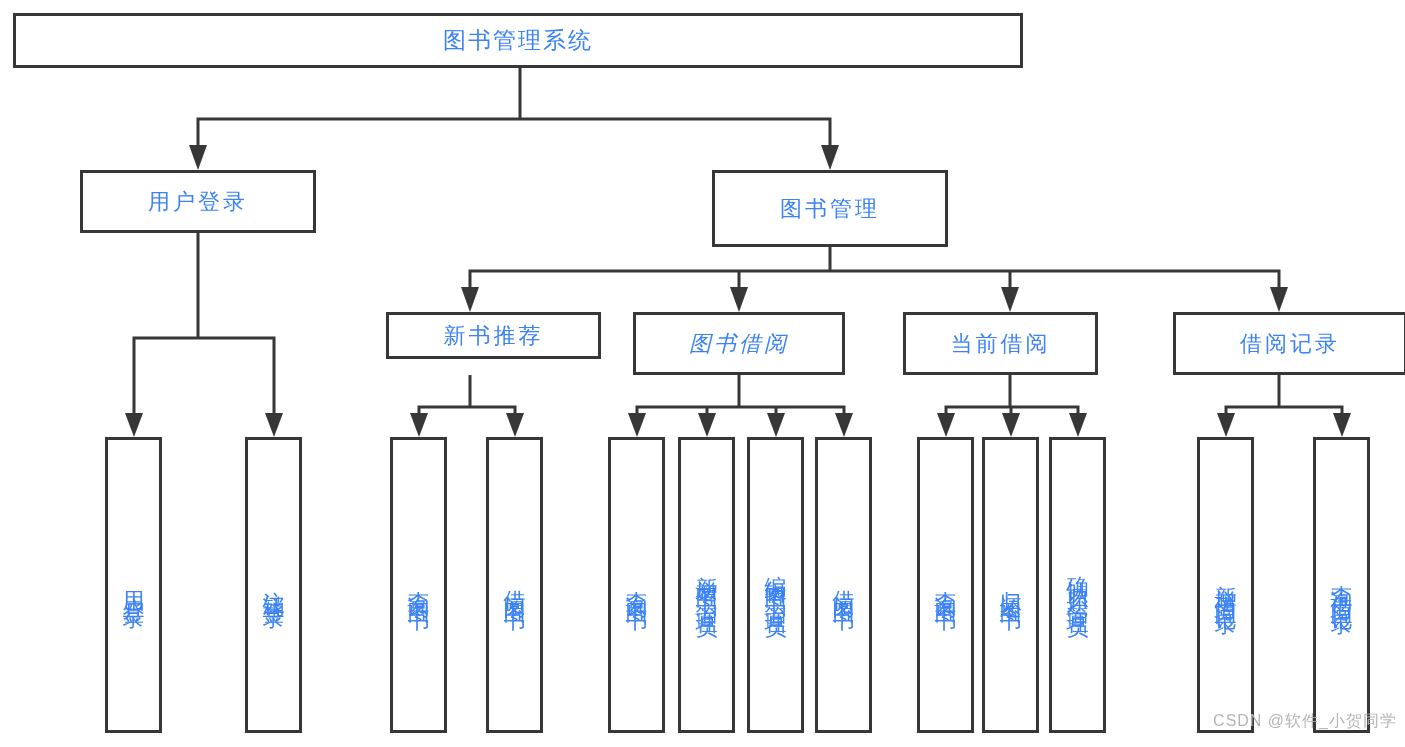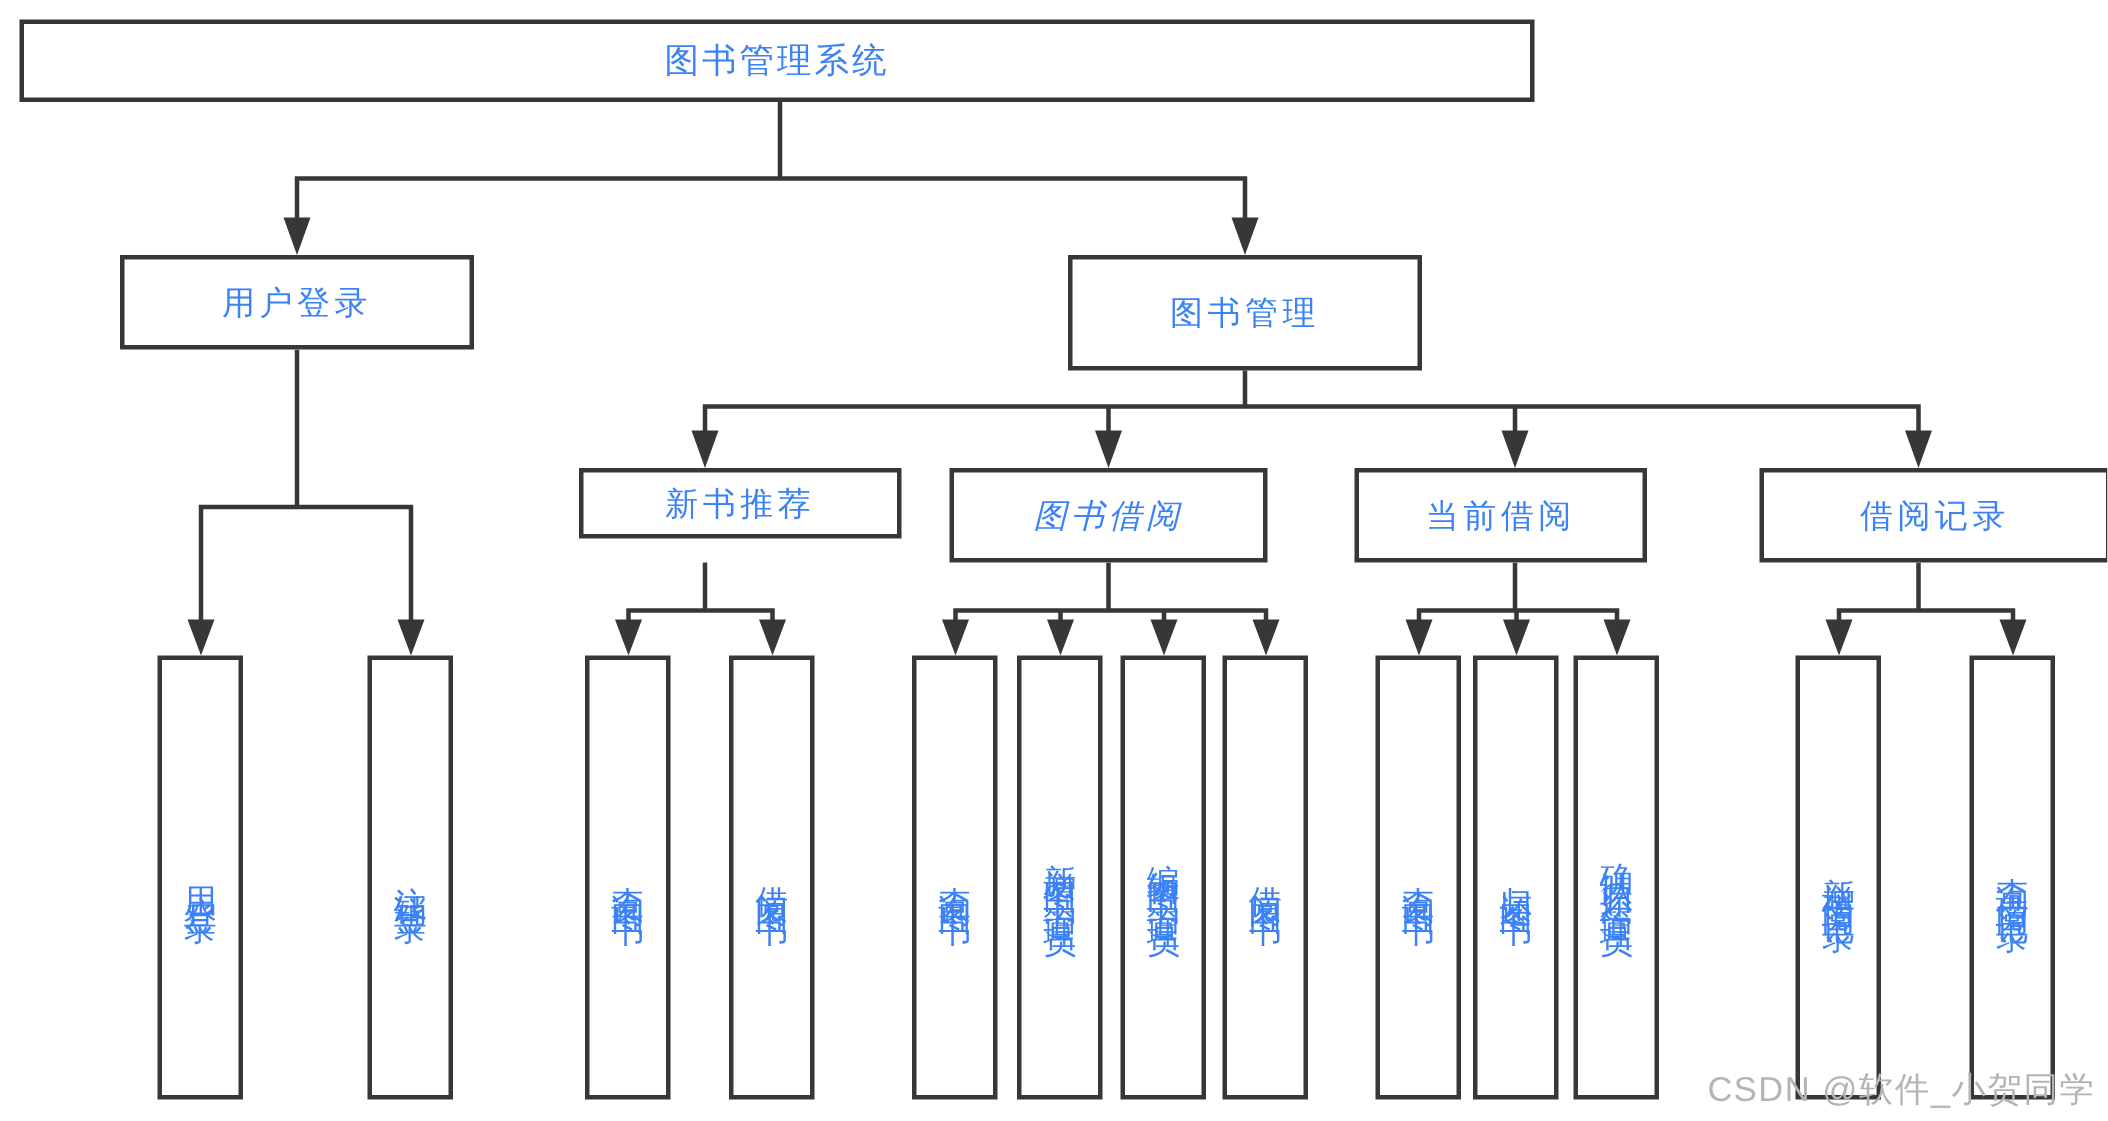--- a/index.html
+++ b/index.html
@@ -46,21 +46,21 @@
     writing-mode: vertical-rl;
     font-size: 22px;
     letter-spacing: 6px;
     line-height: 1;
   }
   .watermark {
     position: absolute;
     right: 8px;
     top: 711px;
     z-index: 5;
-    font-size: 23px;
+    font-size: 16px;
     letter-spacing: 1px;
     color: #b4b4b4;
     white-space: nowrap;
   }
 </style>
 </head>
 <body>
 
 <div class="stage">
 

